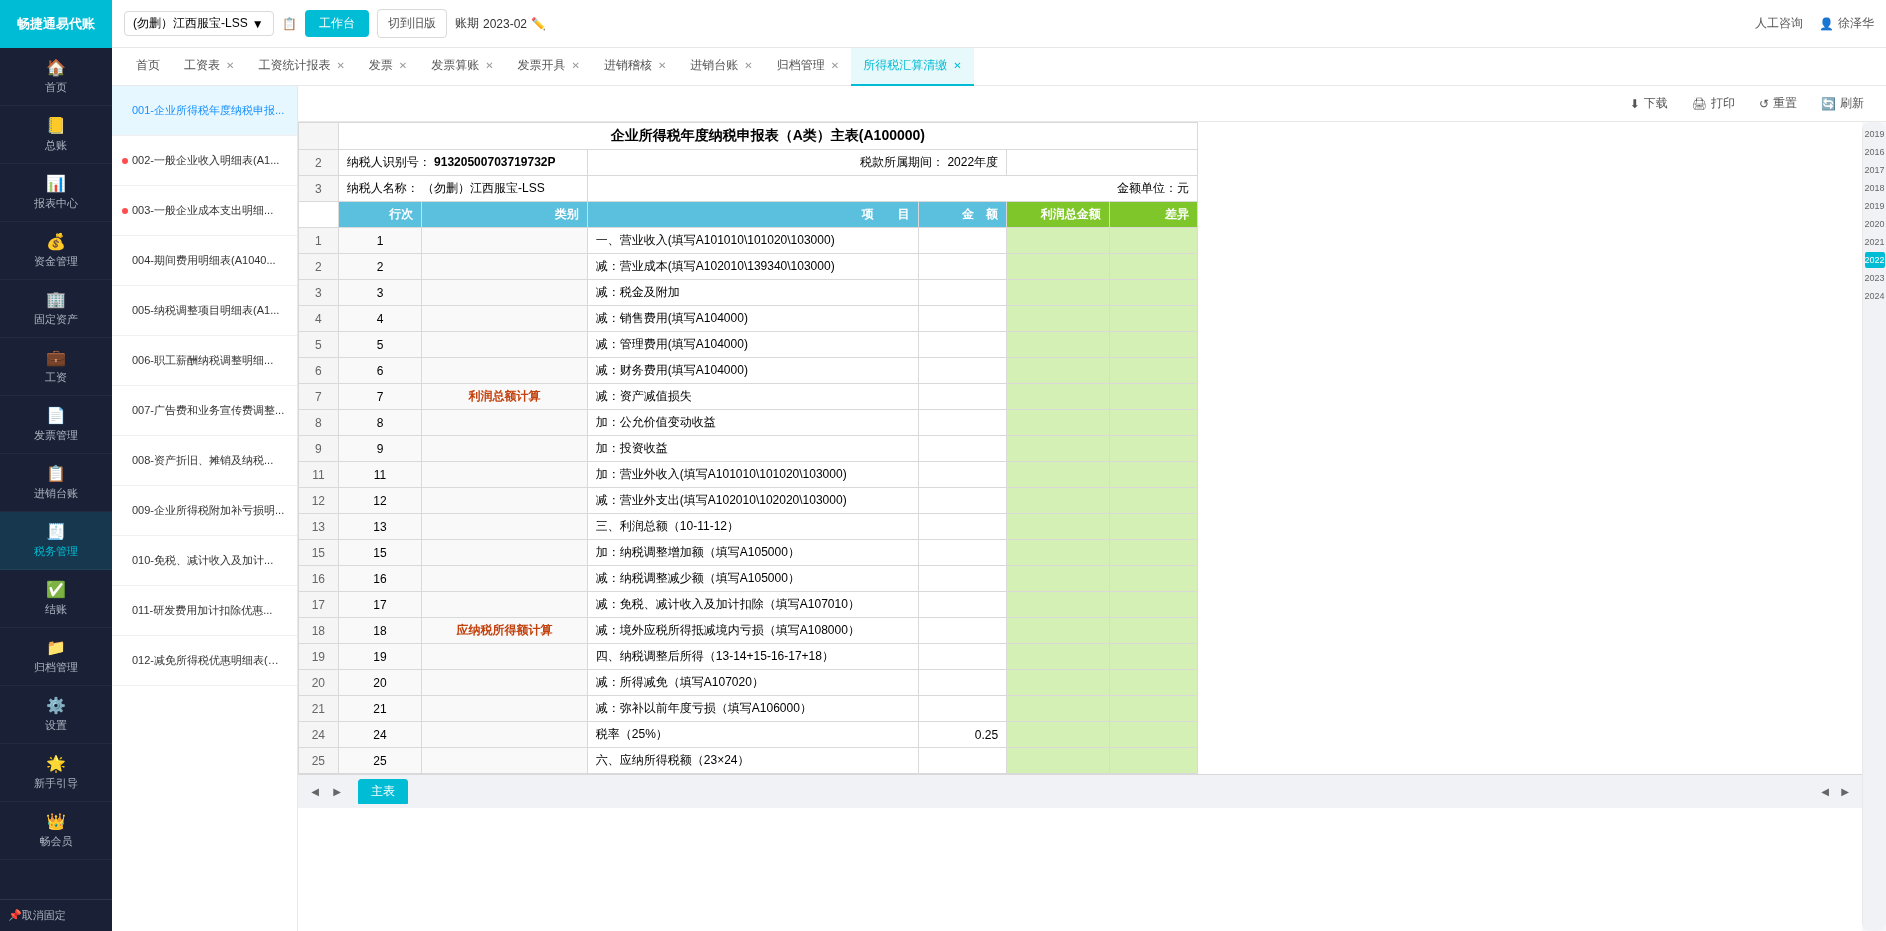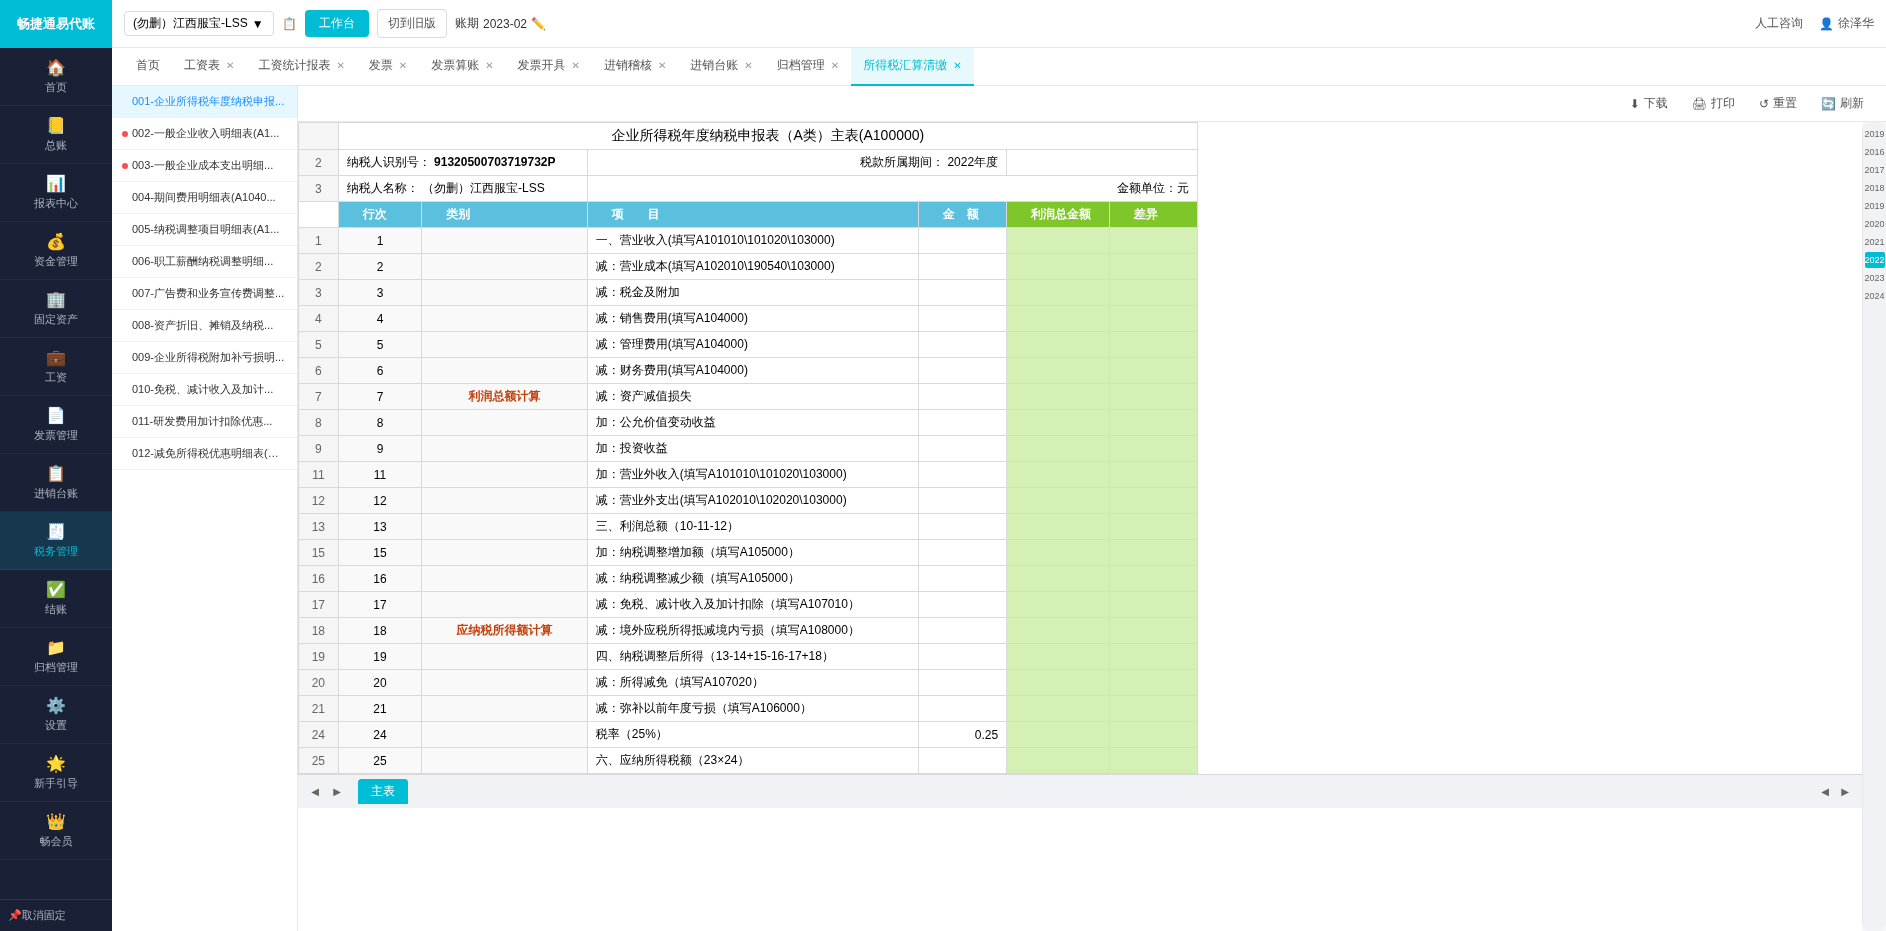--- a/index.html
+++ b/index.html
@@ -156,21 +156,21 @@
 
     
     .left-panel {
       width: 186px;
       background: white;
       border-right: 1px solid #e8e8e8;
       overflow-y: auto;
       flex-shrink: 0;
     }
     .list-item {
-      padding: 8px 10px;
+      padding: 17px 10px;
       font-size: 11px;
       cursor: pointer;
       border-bottom: 1px solid #f0f0f0;
       color: #333;
       display: flex;
       align-items: center;
       gap: 4px;
     }
     .list-item.active { background: #e6f7ff; color: #1890ff; }
     .list-item .dot { width: 6px; height: 6px; border-radius: 50%; background: #52c41a; flex-shrink: 0; }
@@ -302,21 +302,21 @@
     }
     .row-chaiyi {
       min-width: 80px;
       text-align: right;
       background: #d4f0b4;
     }
     .header-row th {
       background: #5bc0de;
       color: white;
       font-weight: bold;
-      text-align: left;
+      text-align: right;
       padding-left: 24px;
     }
     .header-row th.green {
       background: #7ec62a;
     }
     .sheet-tabs {
       background: #f0f2f5;
       border-top: 1px solid #d9d9d9;
       padding: 4px 8px;
       display: flex;
@@ -573,21 +573,21 @@
           <span>刷新</span>
         </div>
       </div>
 
       <div class="spreadsheet-wrapper">
         <div class="spreadsheet-container">
           <table class="spreadsheet-table">
             <tbody id="table-body">
                 <tr>
                   <td class="row-num"></td>
-                  <td colspan="6" class="title-row" style="text-align:center;font-weight:normal;font-size:14px;">企业所得税年度纳税申报表（A类）主表(A100000)</td>
+                  <td colspan="6" class="title-row" style="text-align:center;font-weight:bold;font-size:14px;">企业所得税年度纳税申报表（A类）主表(A100000)</td>
                 </tr>
                 <tr>
                   <td class="row-num">2</td>
 <td colspan="2" style="background:white;">纳税人识别号： <strong>91320500703719732P</strong></td>
 <td colspan="2" style="background:white;text-align:right;">税款所属期间： 2022年度</td>
 <td colspan="2" style="background:white;"></td>
                 </tr>
                 <tr>
                   <td class="row-num">3</td>
 <td colspan="2" style="background:white;">纳税人名称： （勿删）江西服宝-LSS</td>
@@ -608,21 +608,21 @@
     <td class="row-category"></td>
     <td class="row-item">一、营业收入(填写A101010\101020\103000)</td>
     <td class="row-value" contenteditable="true" style=""></td>
     <td class="row-lirun" contenteditable="true" style=""></td>
     <td class="row-chaiyi" contenteditable="true" style=""></td>
   </tr>
                 <tr>
     <td class="row-num">2</td>
     <td class="row-xuhao">2</td>
     <td class="row-category"></td>
-    <td class="row-item">减：营业成本(填写A102010\190540\103000)</td>
+    <td class="row-item">减：营业成本(填写A102010\139340\103000)</td>
     <td class="row-value" contenteditable="true" style=""></td>
     <td class="row-lirun" contenteditable="true" style=""></td>
     <td class="row-chaiyi" contenteditable="true" style=""></td>
   </tr>
                 <tr>
     <td class="row-num">3</td>
     <td class="row-xuhao">3</td>
     <td class="row-category"></td>
     <td class="row-item">减：税金及附加</td>
     <td class="row-value" contenteditable="true" style=""></td>

